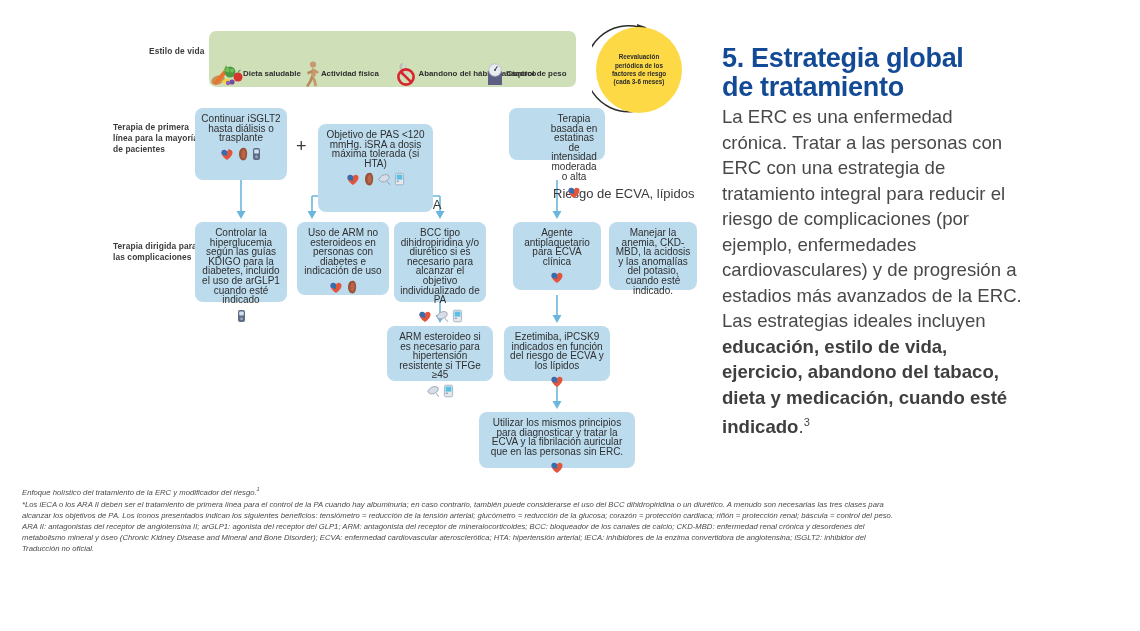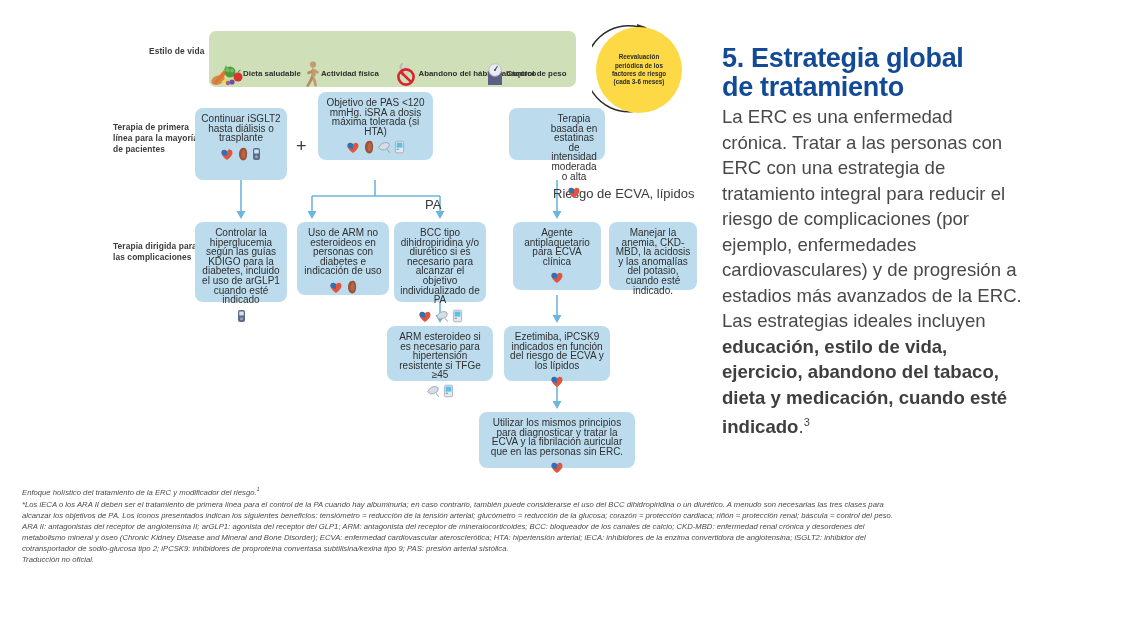--- a/index.html
+++ b/index.html
@@ -199,21 +199,21 @@
         <svg width="11" height="14" viewBox="0 0 11 14">
             <rect x="2" y="1" width="7" height="12" rx="2" fill="#5d6b86"></rect>
             <rect x="3.2" y="2.6" width="4.6" height="4" rx="0.8" fill="#cfe2f0"></rect>
             <circle cx="5.5" cy="9.8" r="1.5" fill="#97a6bd"></circle>
           </svg>
       </div>
     </div>
 
     <div class="plus" style="left:296px;top:136px;">+</div>
 
-    <div class="box" style="left:318px;top:92px;width:115px;height:68px;">
+    <div class="box" style="left:318px;top:124px;width:115px;height:88px;">
       <div class="txt">Objetivo de PAS &lt;120 mmHg. iSRA a dosis máxima tolerada (si HTA)</div>
       <div class="icos">
         <svg width="14" height="14" viewBox="0 0 14 14">
             <path d="M7 13 C1 9 0.5 5 2.6 3.3 C4.3 2 6 3 7 4.4 C8 3 9.7 2 11.4 3.3 C13.5 5 13 9 7 13z" fill="#e2543c"></path>
             <path d="M7 4.4 C6 3 4.3 2 2.6 3.3 C1.4 4.3 1.2 6 2 7.6 L7 9z" fill="#2f6fb5"></path>
           </svg>
         <svg width="11" height="14" viewBox="0 0 11 14">
             <path d="M8.4 1.2 C10.8 3 10.8 11 8 13 C5.2 14.6 2 12 2 7 C2 3 4.6 -0.4 8.4 1.2z" fill="#9a5236"></path>
             <path d="M7.6 3 C9 4.6 9 10 7.2 11.4 C6 12.2 4.4 10.6 4.4 7.2 C4.4 4.6 5.8 2.2 7.6 3z" fill="#b8654a"></path>
           </svg>
@@ -343,17 +343,16 @@
       <span>La ERC es una enfermedad crónica. Tratar a las personas con ERC con una estrategia de tratamiento integral para reducir el riesgo de complicaciones (por ejemplo, enfermedades cardiovasculares) y de progresión a estadios más avanzados de la ERC. Las estrategias ideales incluyen </span><b>educación, estilo de vida, ejercicio, abandono del tabaco, dieta y medicación, cuando esté indicado</b><span>.</span><sup>3</sup>
     </div>
   </div>
 
   <div class="foot">
     <p class="fn-title"><span>Enfoque holístico del tratamiento de la ERC y modificador del riesgo.</span><sup>1</sup></p>
     <p>*Los iECA o los ARA II deben ser el tratamiento de primera línea para el control de la PA cuando hay albuminuria; en caso contrario, también puede considerarse el uso del BCC dihidropiridina o un diurético. A menudo son necesarias las tres clases para</p>
     <p>alcanzar los objetivos de PA. Los iconos presentados indican los siguientes beneficios: tensiómetro = reducción de la tensión arterial; glucómetro = reducción de la glucosa; corazón = protección cardiaca; riñón = protección renal; báscula = control del peso.</p>
     <p>ARA II: antagonistas del receptor de angiotensina II; arGLP1: agonista del receptor del GLP1; ARM: antagonista del receptor de mineralocorticoides; BCC: bloqueador de los canales de calcio; CKD-MBD: enfermedad renal crónica y desordenes del</p>
     <p>metabolismo mineral y óseo (Chronic Kidney Disease and Mineral and Bone Disorder); ECVA: enfermedad cardiovascular aterosclerótica; HTA: hipertensión arterial; iECA: inhibidores de la enzima convertidora de angiotensina; iSGLT2: inhibidor del</p>
-    <p>cotransportador de sodio-glucosa tipo 2; iPCSK9: inhibidores de proproteína convertasa subtilisina/kexina tipo 9; PAS: presión arterial sistólica.</p>
     <p>Traducción no oficial.</p>
   </div>
 
 </div>
 
 </body></html>

